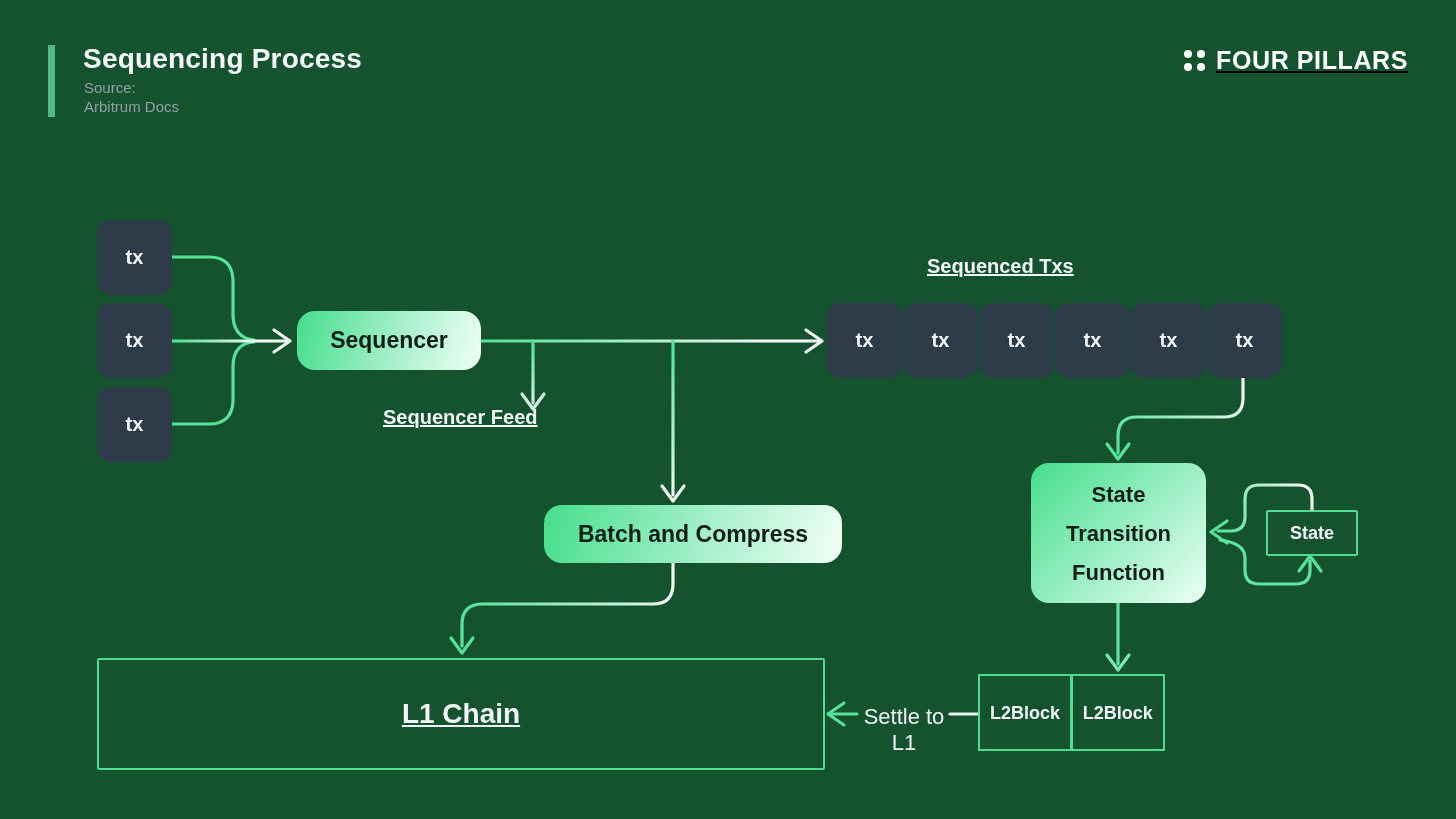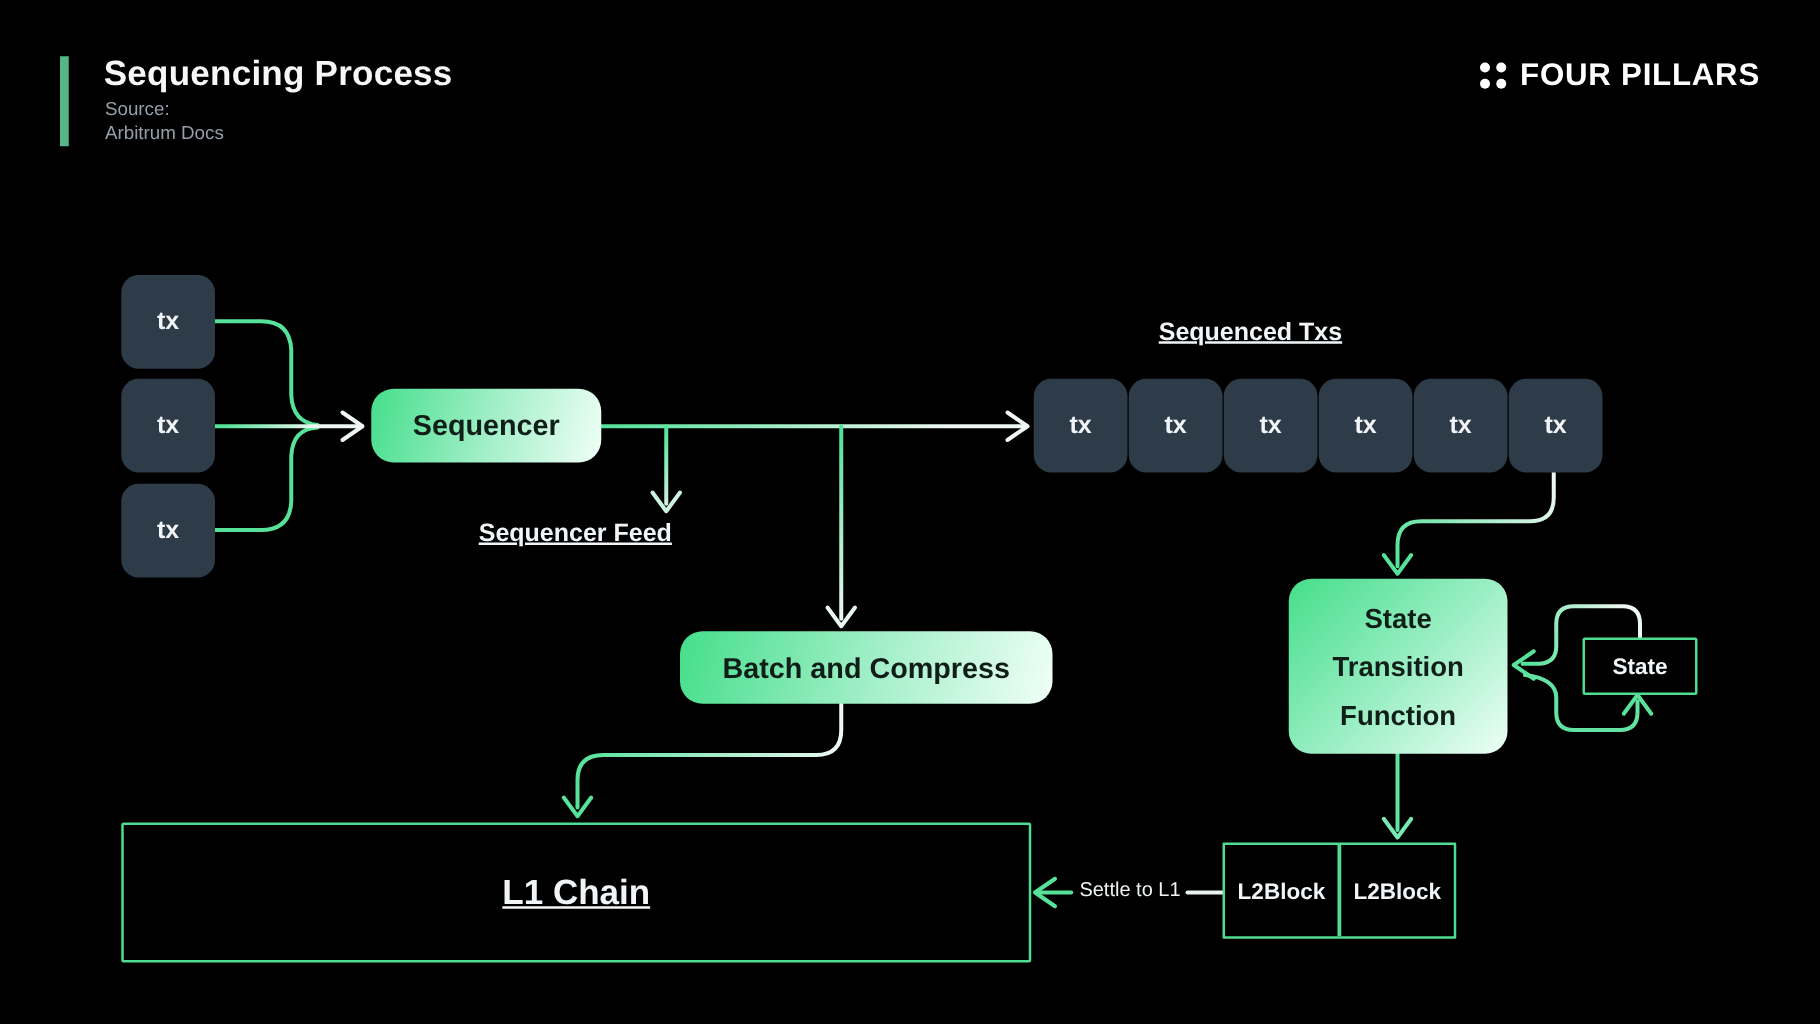--- a/index.html
+++ b/index.html
@@ -1,28 +1,28 @@
 <!DOCTYPE html>
 <html><head>
 <meta charset="utf-8">
 <style>
   * { margin: 0; padding: 0; box-sizing: border-box; }
   html, body { background: #10161e; }
   body { font-family: "Liberation Sans", "DejaVu Sans", sans-serif; }
   .stage {
     position: relative; width: 1456px; height: 819px;
-    background: #000000; overflow: hidden;
+    background: #14532d; overflow: hidden;
   }
   .abs { position: absolute; }
 
   
   .accent-bar { left: 48px; top: 45px; width: 7px; height: 72px; background: #53b885; }
   .page-title { left: 83px; top: 43px; font-size: 28px; font-weight: 700; color: #f5f7f9; letter-spacing: 0.2px; }
   .source { left: 84px; top: 78px; font-size: 15px; line-height: 19px; color: #959fa9; }
-  .brand { top: 46px; right: 48px; display: flex; align-items: center; gap: 11px; }
+  .brand { top: 46px; right: 48px; display: flex; align-items: center; gap: 11px; text-decoration: underline; }
   .brand-dots { display: grid; grid-template-columns: 8px 8px; grid-template-rows: 8px 8px; gap: 5px; }
   .brand-dots i { width: 8px; height: 8px; border-radius: 50%; background: #ffffff; display: block; }
   .brand-text { font-size: 25px; font-weight: 700; color: #ffffff; letter-spacing: 0.6px; }
 
   
   .tx-box {
     width: 75px; height: 75px; border-radius: 14px; background: #2e3b49;
     display: flex; align-items: center; justify-content: center;
     color: #f2f5f7; font-size: 20px; font-weight: 700;
   }
@@ -39,23 +39,23 @@
   .lbl { color: #f2f5f7; font-weight: 700; text-align: left; text-decoration: underline; }
 
   .seq-box   { left: 297px; top: 311px; width: 184px; height: 59px; font-size: 23px; }
   .batch-box { left: 524px; top: 505px; width: 298px; height: 58px; font-size: 23px; margin-left: 20px; }
   .stf-box   { left: 1031px; top: 463px; width: 175px; height: 140px; font-size: 22px;
                flex-direction: column; line-height: 39px;
                background: linear-gradient(135deg, #45de8b 0%, #9eefc6 55%, #eefff6 100%); }
   .state-box { left: 1266px; top: 510px; width: 92px; height: 46px; font-size: 18px; }
   .l1-box    { left: 97px; top: 658px; width: 728px; height: 112px; font-size: 28px; text-decoration: underline; }
 
-  .feed-lbl { left: 383px; top: 411px; width: 240px; font-size: 20px; line-height: 33px; }
+  .feed-lbl { left: 383px; top: 401px; width: 240px; font-size: 20px; line-height: 33px; }
   .seqtxs-lbl { left: 927px; top: 255px; width: 254px; font-size: 20px; }
-  .settle-lbl { left: 856px; top: 704px; width: 96px; font-size: 16px; font-weight: 400; color: #eef2f4; text-align: center; }
+  .settle-lbl { left: 856px; top: 704px; width: 96px; font-size: 22px; font-weight: 400; color: #eef2f4; text-align: center; }
 
   .l2-wrap { left: 978px; top: 674px; width: 187px; height: 77px; border: 2.5px solid #4fdb92; border-radius: 1px; display: flex; }
   .l2-cell { flex: 1; display: flex; flex-direction: row; align-items: center; justify-content: center;
              color: #f2f5f7; font-size: 18px; font-weight: 700; line-height: 26px; }
   .l2-divider { width: 2.5px; background: #4fdb92; }
 
   svg.wires { left: 0; top: 0; pointer-events: none; }
 </style>
 </head>
 <body>

